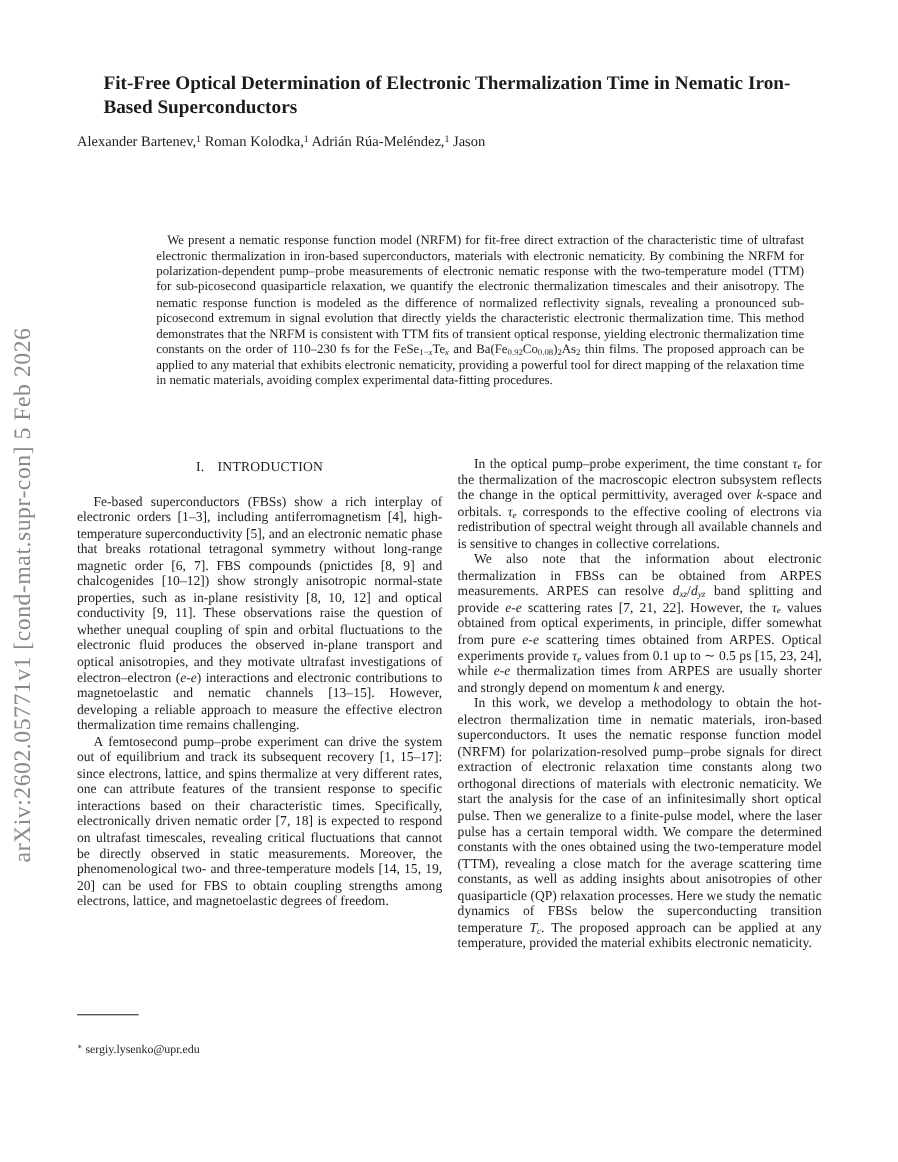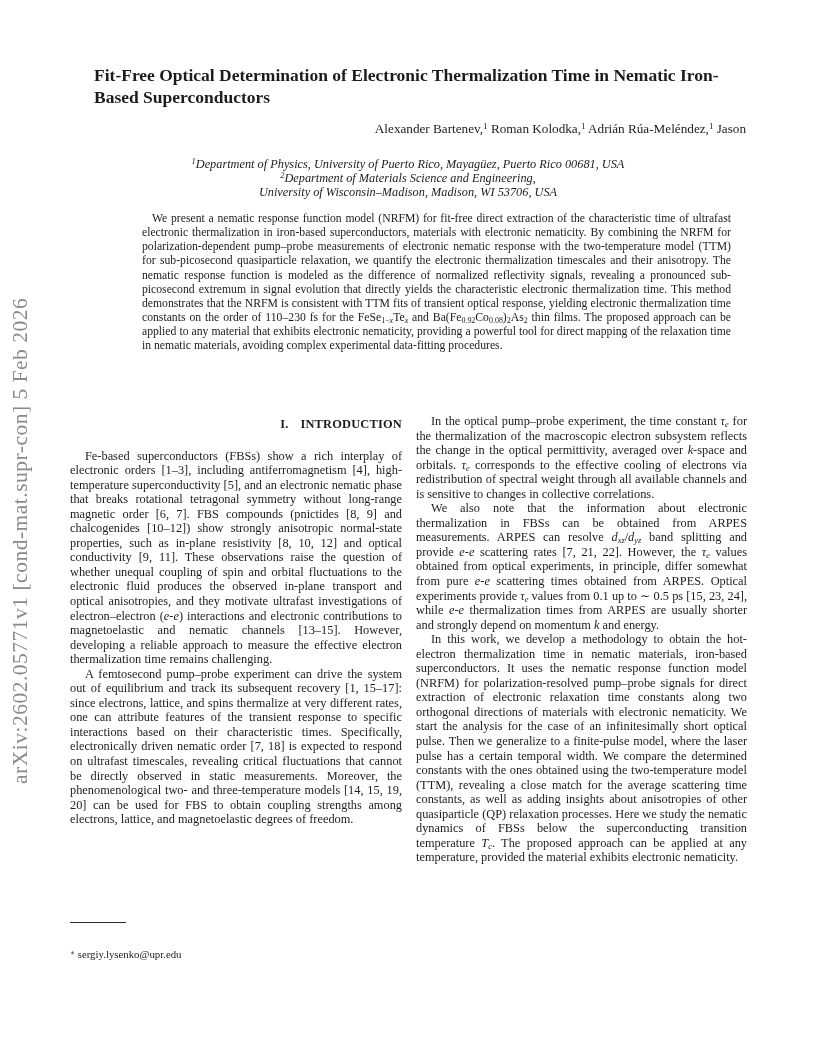--- a/index.html
+++ b/index.html
@@ -45,21 +45,21 @@
     line-height: 21.5px;
     text-align: left;
   }
   .authors {
     position: absolute;
     top: 119px;
     left: 70px;
     width: 676px;
     font-size: 13.2px;
     line-height: 19px;
-    text-align: right;
+    text-align: left;
   }
   .affiliations {
     position: absolute;
     top: 157px;
     left: 70px;
     width: 676px;
     font-style: italic;
     font-size: 12.3px;
     line-height: 14.2px;
     text-align: center;
@@ -86,22 +86,22 @@
     font-size: 12.35px;
     line-height: 14.55px;
     hyphens: auto;
   }
   .col-left  { left: 70px;  width: 332px; }
   .col-right { left: 416px; width: 331px; }
 
   .section-heading {
     margin: 3px 0 17px 0;
     font-size: 12.4px;
-    font-weight: bold;
-    text-align: right;
+    font-weight: normal;
+    text-align: center;
     letter-spacing: 0.2px;
   }
   .section-heading .sec-num { margin-right: 12px; }
 
   .col p {
     margin: 0;
     text-indent: 15px;
   }
 
   sup {
@@ -140,25 +140,20 @@
 <div class="page">
 
   <div class="watermark">arXiv:2602.05771v1  [cond-mat.supr-con]  5 Feb 2026</div>
 
   <h1 class="title">Fit-Free Optical Determination of Electronic Thermalization Time in Nematic Iron-Based Superconductors</h1>
 
   <div class="authors">
     <div>Alexander Bartenev,<sup>1</sup> Roman Kolodka,<sup>1</sup> Adrián Rúa-Meléndez,<sup>1</sup> Jason</div>
   </div>
 
-  <div class="affiliations">
-    <div><sup>1</sup>Department of Physics, University of Puerto Rico, Mayagüez, Puerto Rico 00681, USA</div>
-    <div><sup>2</sup>Department of Materials Science and Engineering,</div>
-    <div>University of Wisconsin–Madison, Madison, WI 53706, USA</div>
-  </div>
 
   <div class="abstract">
     <span class="par-indent"></span><span>We present a nematic response function model (NRFM) for fit-free direct extraction of the characteristic time of ultrafast electronic thermalization in iron-based superconductors, materials with electronic nematicity. By combining the NRFM for polarization-dependent pump–probe measurements of electronic nematic response with the two-temperature model (TTM) for sub-picosecond quasiparticle relaxation, we quantify the electronic thermalization timescales and their anisotropy. The nematic response function is modeled as the difference of normalized reflectivity signals, revealing a pronounced sub-picosecond extremum in signal evolution that directly yields the characteristic electronic thermalization time. This method demonstrates that the NRFM is consistent with TTM fits of transient optical response, yielding electronic thermalization time constants on the order of 110–230 fs for the FeSe<sub>1−<i>x</i></sub>Te<sub><i>x</i></sub> and Ba(Fe<sub>0.92</sub>Co<sub>0.08</sub>)<sub>2</sub>As<sub>2</sub> thin films. The proposed approach can be applied to any material that exhibits electronic nematicity, providing a powerful tool for direct mapping of the relaxation time in nematic materials, avoiding complex experimental data-fitting procedures.</span>
   </div>
 
   <div class="col col-left">
     <h2 class="section-heading">
       <span class="sec-num">I.</span><span>INTRODUCTION</span>
     </h2>
     <p>Fe-based superconductors (FBSs) show a rich interplay of electronic orders [1–3], including antiferromagnetism [4], high-temperature superconductivity [5], and an electronic nematic phase that breaks rotational tetragonal symmetry without long-range magnetic order [6, 7]. FBS compounds (pnictides [8, 9] and chalcogenides [10–12]) show strongly anisotropic normal-state properties, such as in-plane resistivity [8, 10, 12] and optical conductivity [9, 11]. These observations raise the question of whether unequal coupling of spin and orbital fluctuations to the electronic fluid produces the observed in-plane transport and optical anisotropies, and they motivate ultrafast investigations of electron–electron (<i>e</i>-<i>e</i>) interactions and electronic contributions to magnetoelastic and nematic channels [13–15]. However, developing a reliable approach to measure the effective electron thermalization time remains challenging.</p>

